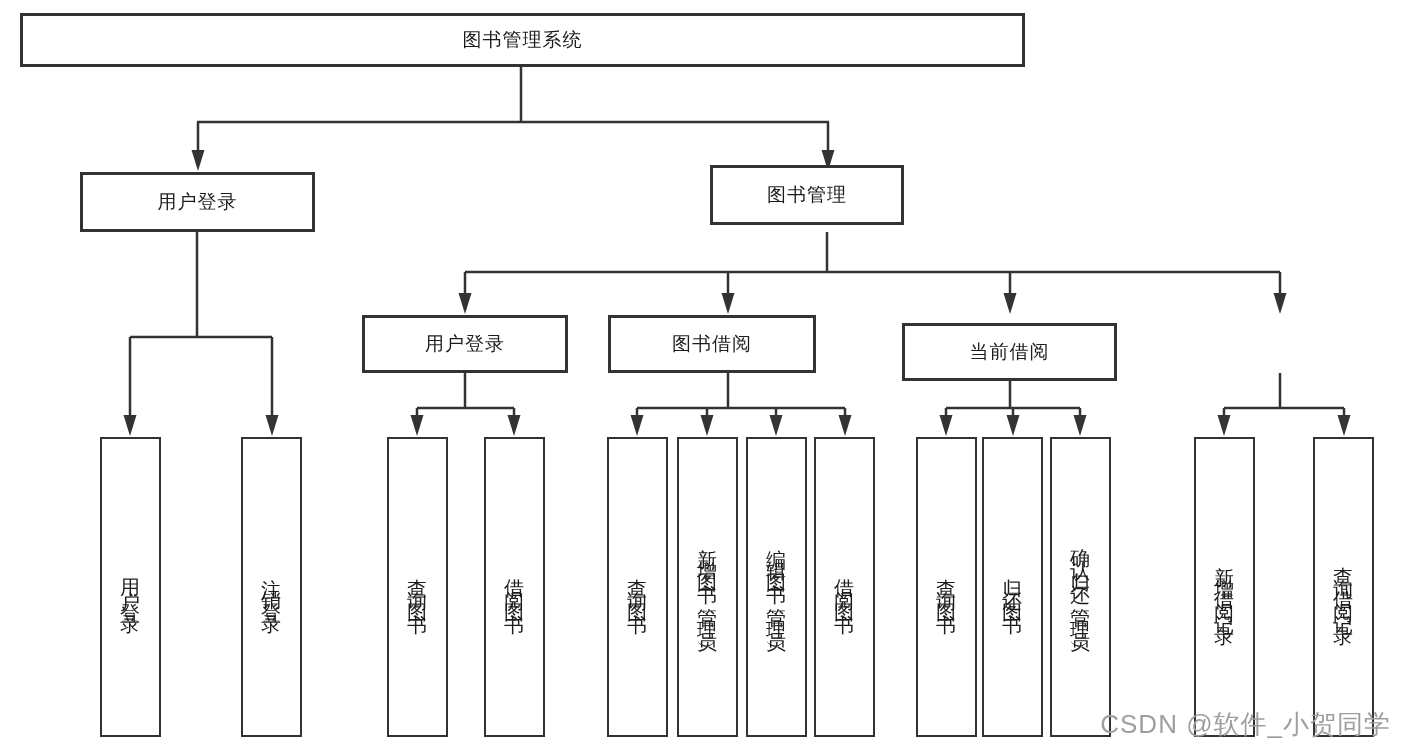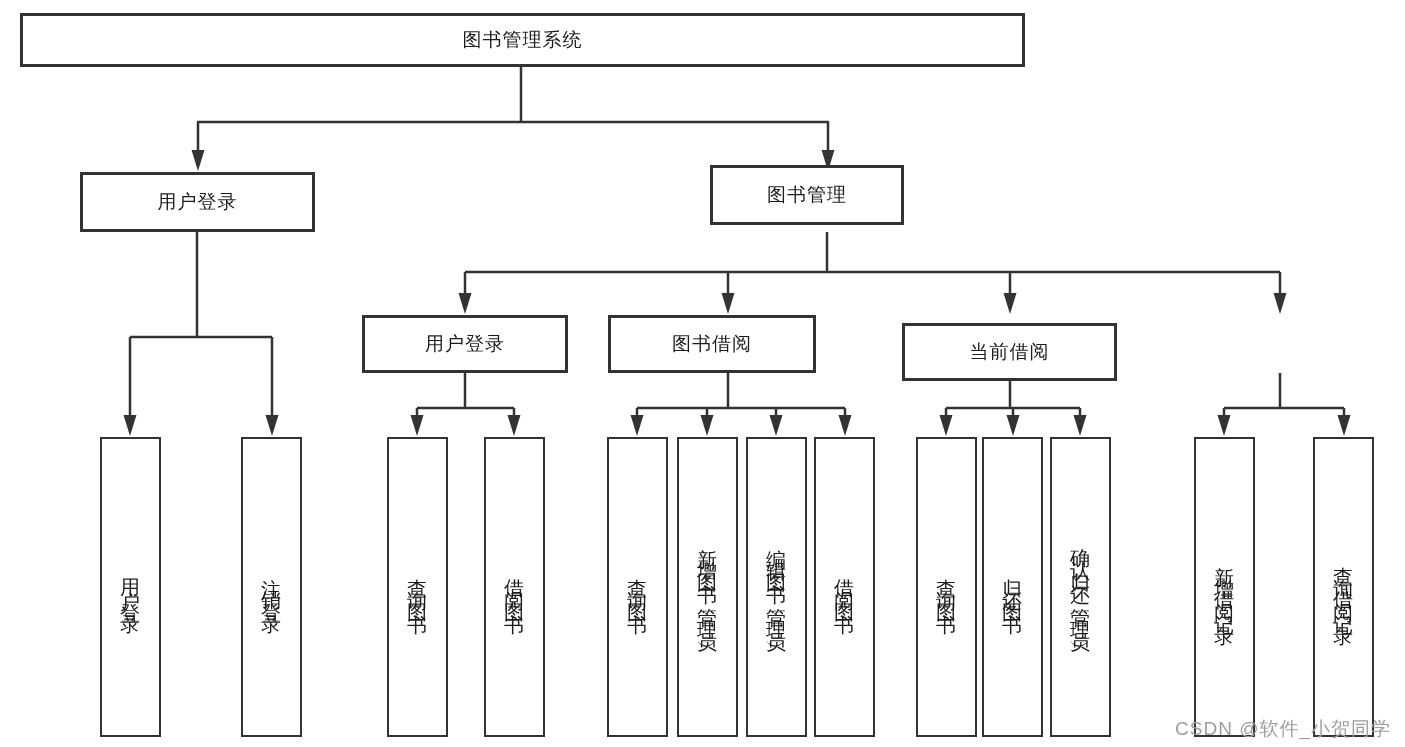--- a/index.html
+++ b/index.html
@@ -47,21 +47,21 @@
   }
   #connectors {
     position: absolute;
     left: 0; top: 0;
     z-index: 1;
   }
   #watermark {
     position: absolute;
     right: 14px;
     bottom: 5px;
-    font-size: 19px;
+    font-size: 26px;
     color: #9e9e9e;
     letter-spacing: 1px;
     z-index: 3;
   }
 </style>
 </head>
 <body>
 
 <div id="canvas">
 

